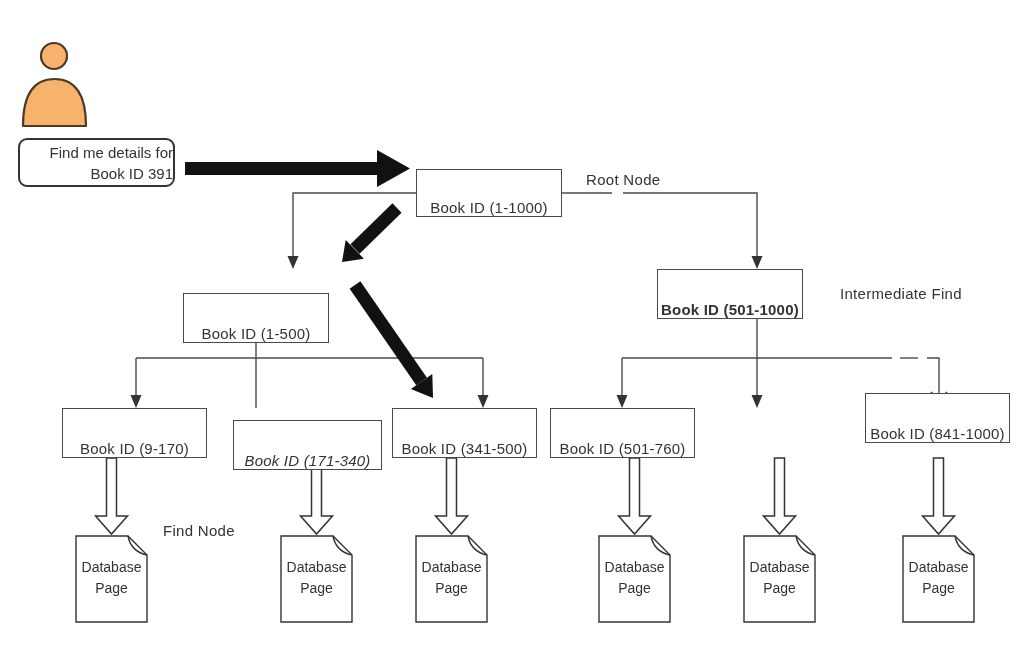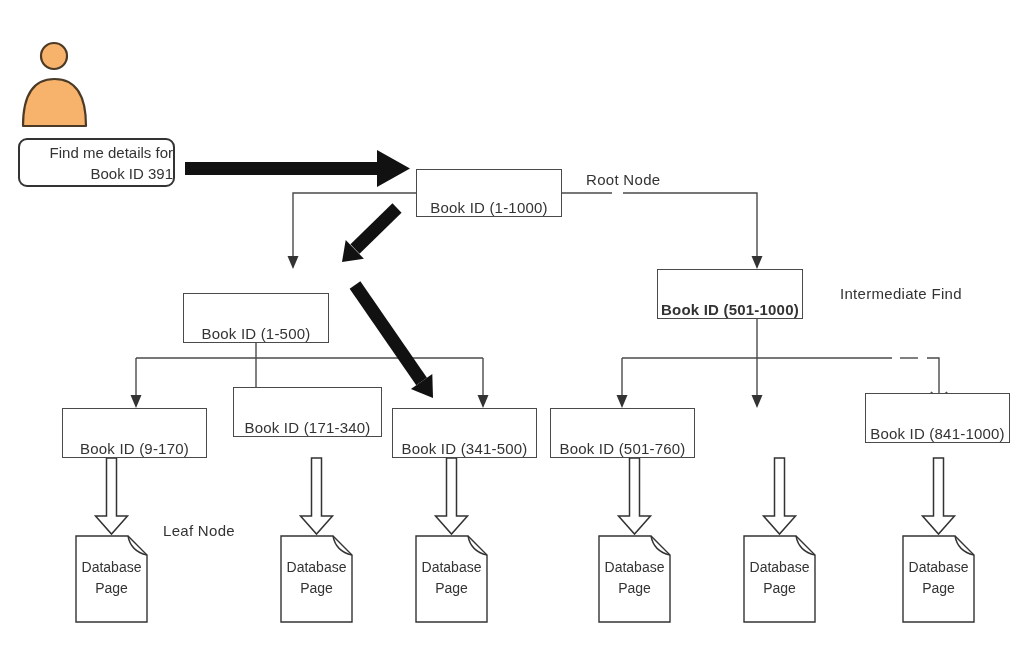--- a/index.html
+++ b/index.html
@@ -124,36 +124,36 @@
   <div class="node" style="left:183px;top:269px;width:146px;height:50px;margin-top:24px;">
     <span>Book ID (1-500)</span>
   </div>
   <div class="node" style="left:657px;top:269px;width:146px;height:50px;font-weight:bold;">
     <span>Book ID (501-1000)</span>
   </div>
 
   <div class="node" style="left:62px;top:408px;width:145px;height:50px;">
     <span>Book ID (9-170)</span>
   </div>
-  <div class="node" style="left:233px;top:387px;width:149px;height:50px;">
+  <div class="node" style="left:233px;top:420px;width:149px;height:50px;font-style:italic;">
     <span>Book ID (171-340)</span>
   </div>
   <div class="node" style="left:392px;top:408px;width:145px;height:50px;">
     <span>Book ID (341-500)</span>
   </div>
   <div class="node" style="left:550px;top:408px;width:145px;height:50px;">
     <span>Book ID (501-760)</span>
   </div>
   <div class="node" style="left:865px;top:393px;width:145px;height:50px;">
     <span>Book ID (841-1000)</span>
   </div>
 
   <div class="anno" style="left:586px;top:171px;">Root Node</div>
   <div class="anno" style="left:840px;top:285px;">Intermediate Find</div>
-  <div class="anno" style="left:163px;top:522px;">Leaf Node</div>
+  <div class="anno" style="left:163px;top:522px;">Find Node</div>
 
   <div class="page" style="left:75px;top:535px;">
     <svg width="73" height="88" viewBox="0 0 73 88">
       <path d="M1,1 H53 L72,20 V87 H1 Z" fill="#ffffff" stroke="#333" stroke-width="1.4"></path>
       <path d="M53,1 C55,12 63,18 72,20" fill="none" stroke="#333" stroke-width="1.4"></path>
     </svg>
     <div class="page-text">
       <div>Database</div>
       <div>Page</div>
     </div>

